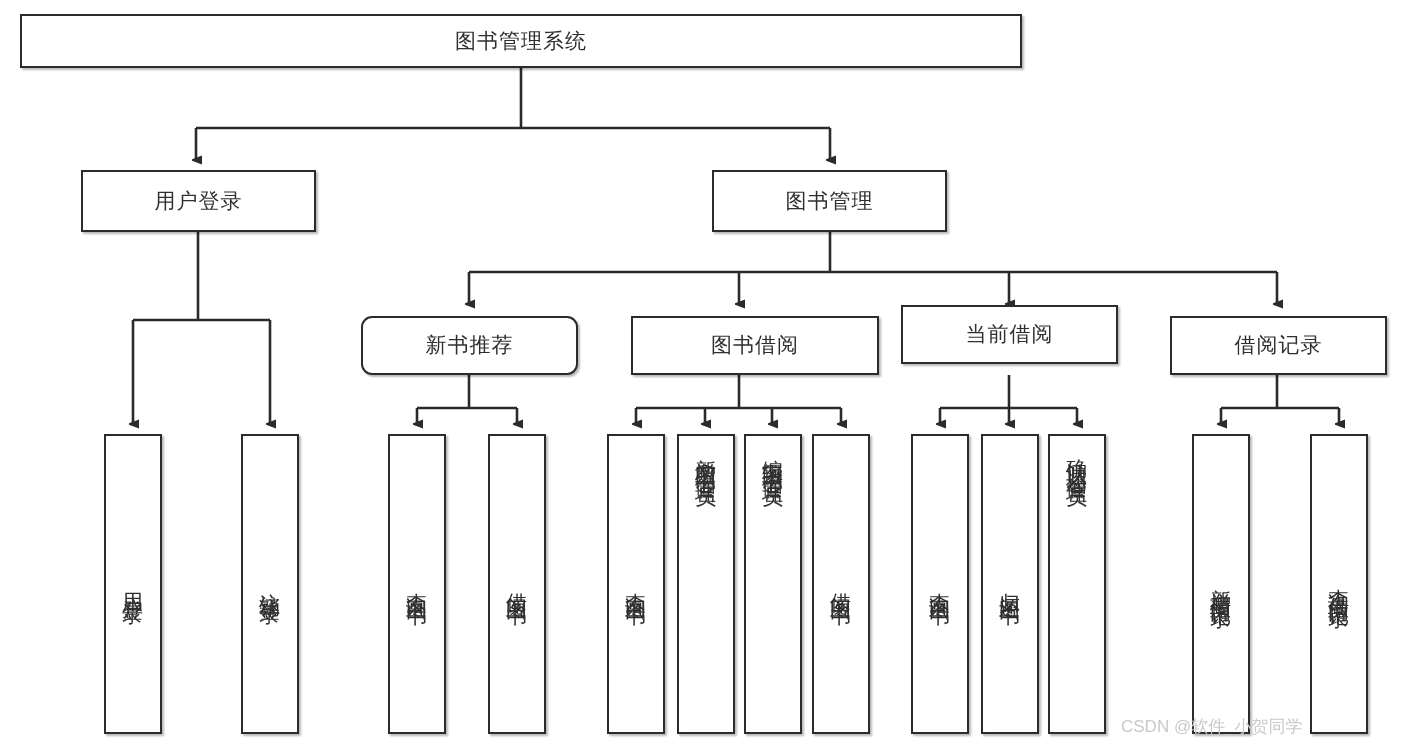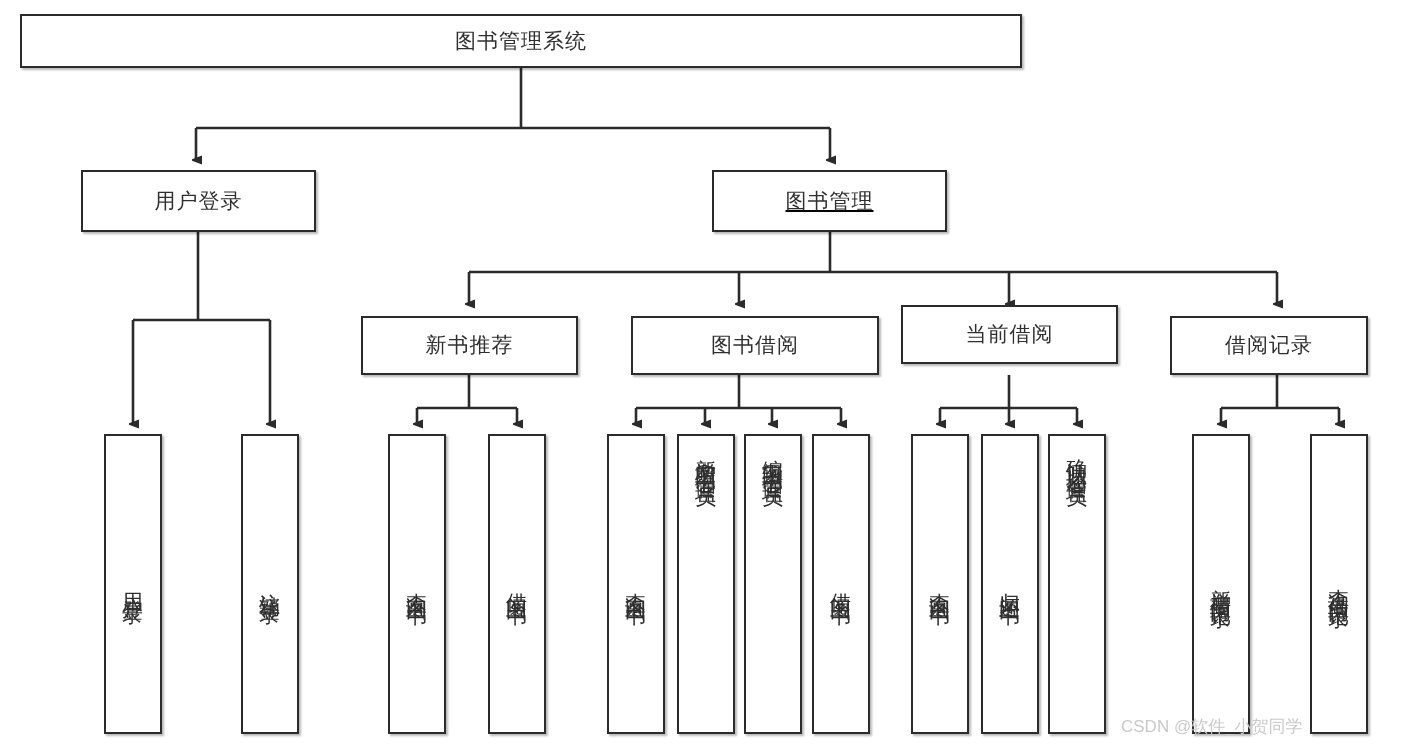--- a/index.html
+++ b/index.html
@@ -113,37 +113,37 @@
   </svg>
 
   <div class="node-box" style="left:20px;top:14px;width:1002px;height:54px;">
     <span class="node-label">图书管理系统</span>
   </div>
 
   <div class="node-box" style="left:81px;top:170px;width:235px;height:62px;">
     <span class="node-label">用户登录</span>
   </div>
 
-  <div class="node-box" style="left:712px;top:170px;width:235px;height:62px;text-decoration:underline;">
+  <div class="node-box" style="left:712px;top:170px;width:235px;height:62px;">
     <span class="node-label">图书管理</span>
   </div>
 
-  <div class="node-box" style="left:361px;top:316px;width:217px;height:59px;">
+  <div class="node-box" style="left:361px;top:316px;width:217px;height:59px;border-radius:11px;">
     <span class="node-label">新书推荐</span>
   </div>
 
   <div class="node-box" style="left:631px;top:316px;width:248px;height:59px;">
     <span class="node-label">图书借阅</span>
   </div>
 
   <div class="node-box" style="left:901px;top:305px;width:217px;height:59px;">
     <span class="node-label">当前借阅</span>
   </div>
 
-  <div class="node-box" style="left:1170px;top:316px;width:198px;height:59px;">
+  <div class="node-box" style="left:1170px;top:316px;width:217px;height:59px;">
     <span class="node-label">借阅记录</span>
   </div>
 
   <div class="node-box vertical" style="left:104px;top:434px;width:58px;height:300px;">
     <div class="vwrap">
       <span class="node-label">用户登录</span>
     </div>
   </div>
 
   <div class="node-box vertical" style="left:241px;top:434px;width:58px;height:300px;">

